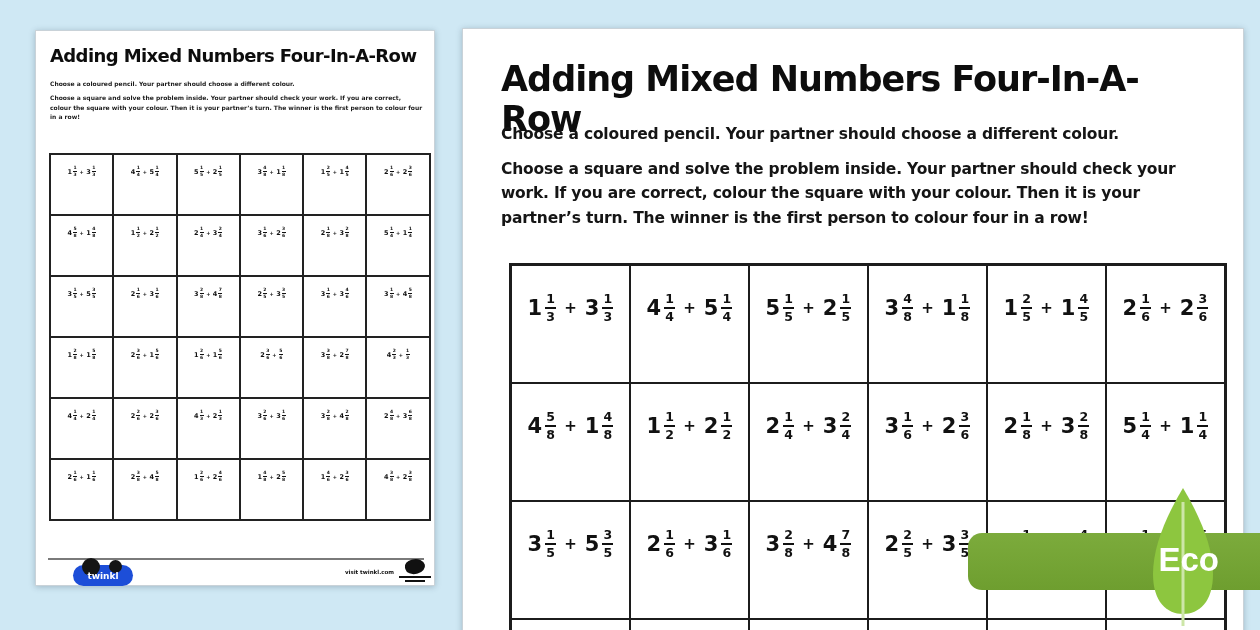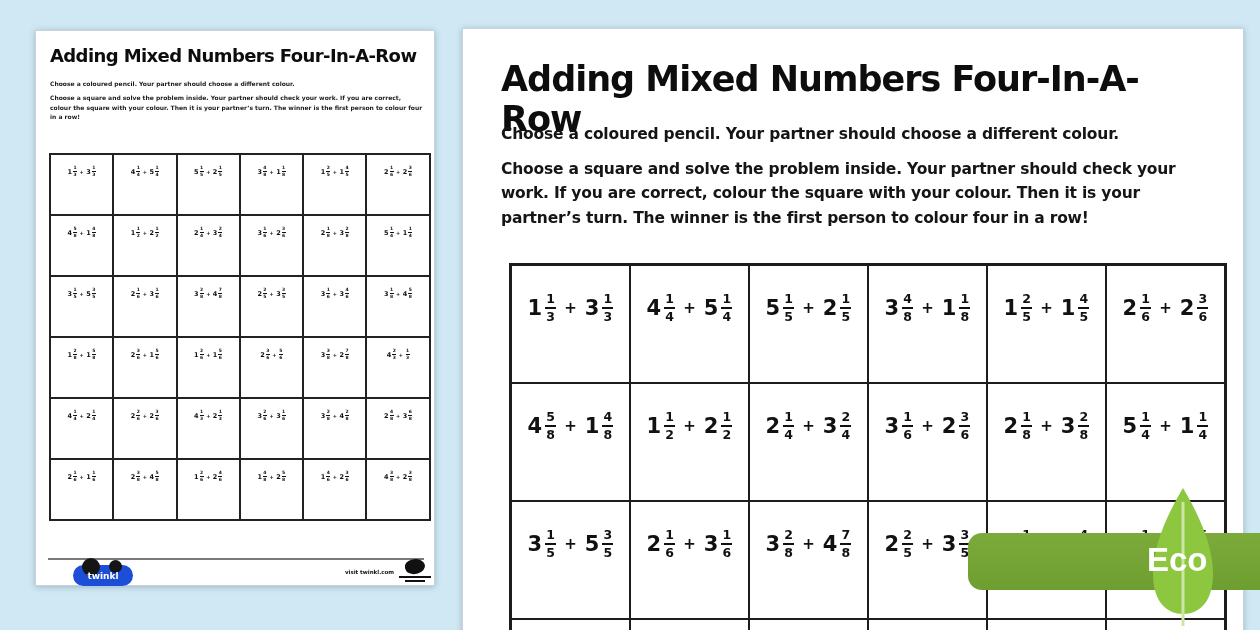--- a/index.html
+++ b/index.html
@@ -97,21 +97,21 @@
     background:linear-gradient(var(--pill-green,#7cab3c), var(--pill-green-dark,#6e9e2f));
     border-radius:14px;
   }
   .ink-label {
     position:absolute; left:990px; top:539px;
     font-family:"Liberation Sans", sans-serif;
     font-size:35px; color:#fff; letter-spacing:0.5px;
   }
   .leaf { position:absolute; left:1147px; top:486px; width:72px; height:140px; }
   .eco-text {
-    position:absolute; left:1147px; top:541px; width:72px; text-align:left;
+    position:absolute; left:1147px; top:541px; width:72px; text-align:right;
     font-family:"Liberation Sans", sans-serif;
     font-size:33px; font-weight:bold; color:#fff;
   }
 </style>
 </head>
 <body>
 
 <div class="page" id="thumb-page">
   <div class="t-title">Adding Mixed Numbers Four-In-A-Row</div>
   <div class="t-p1">Choose a coloured pencil. Your partner should choose a different colour.</div>

